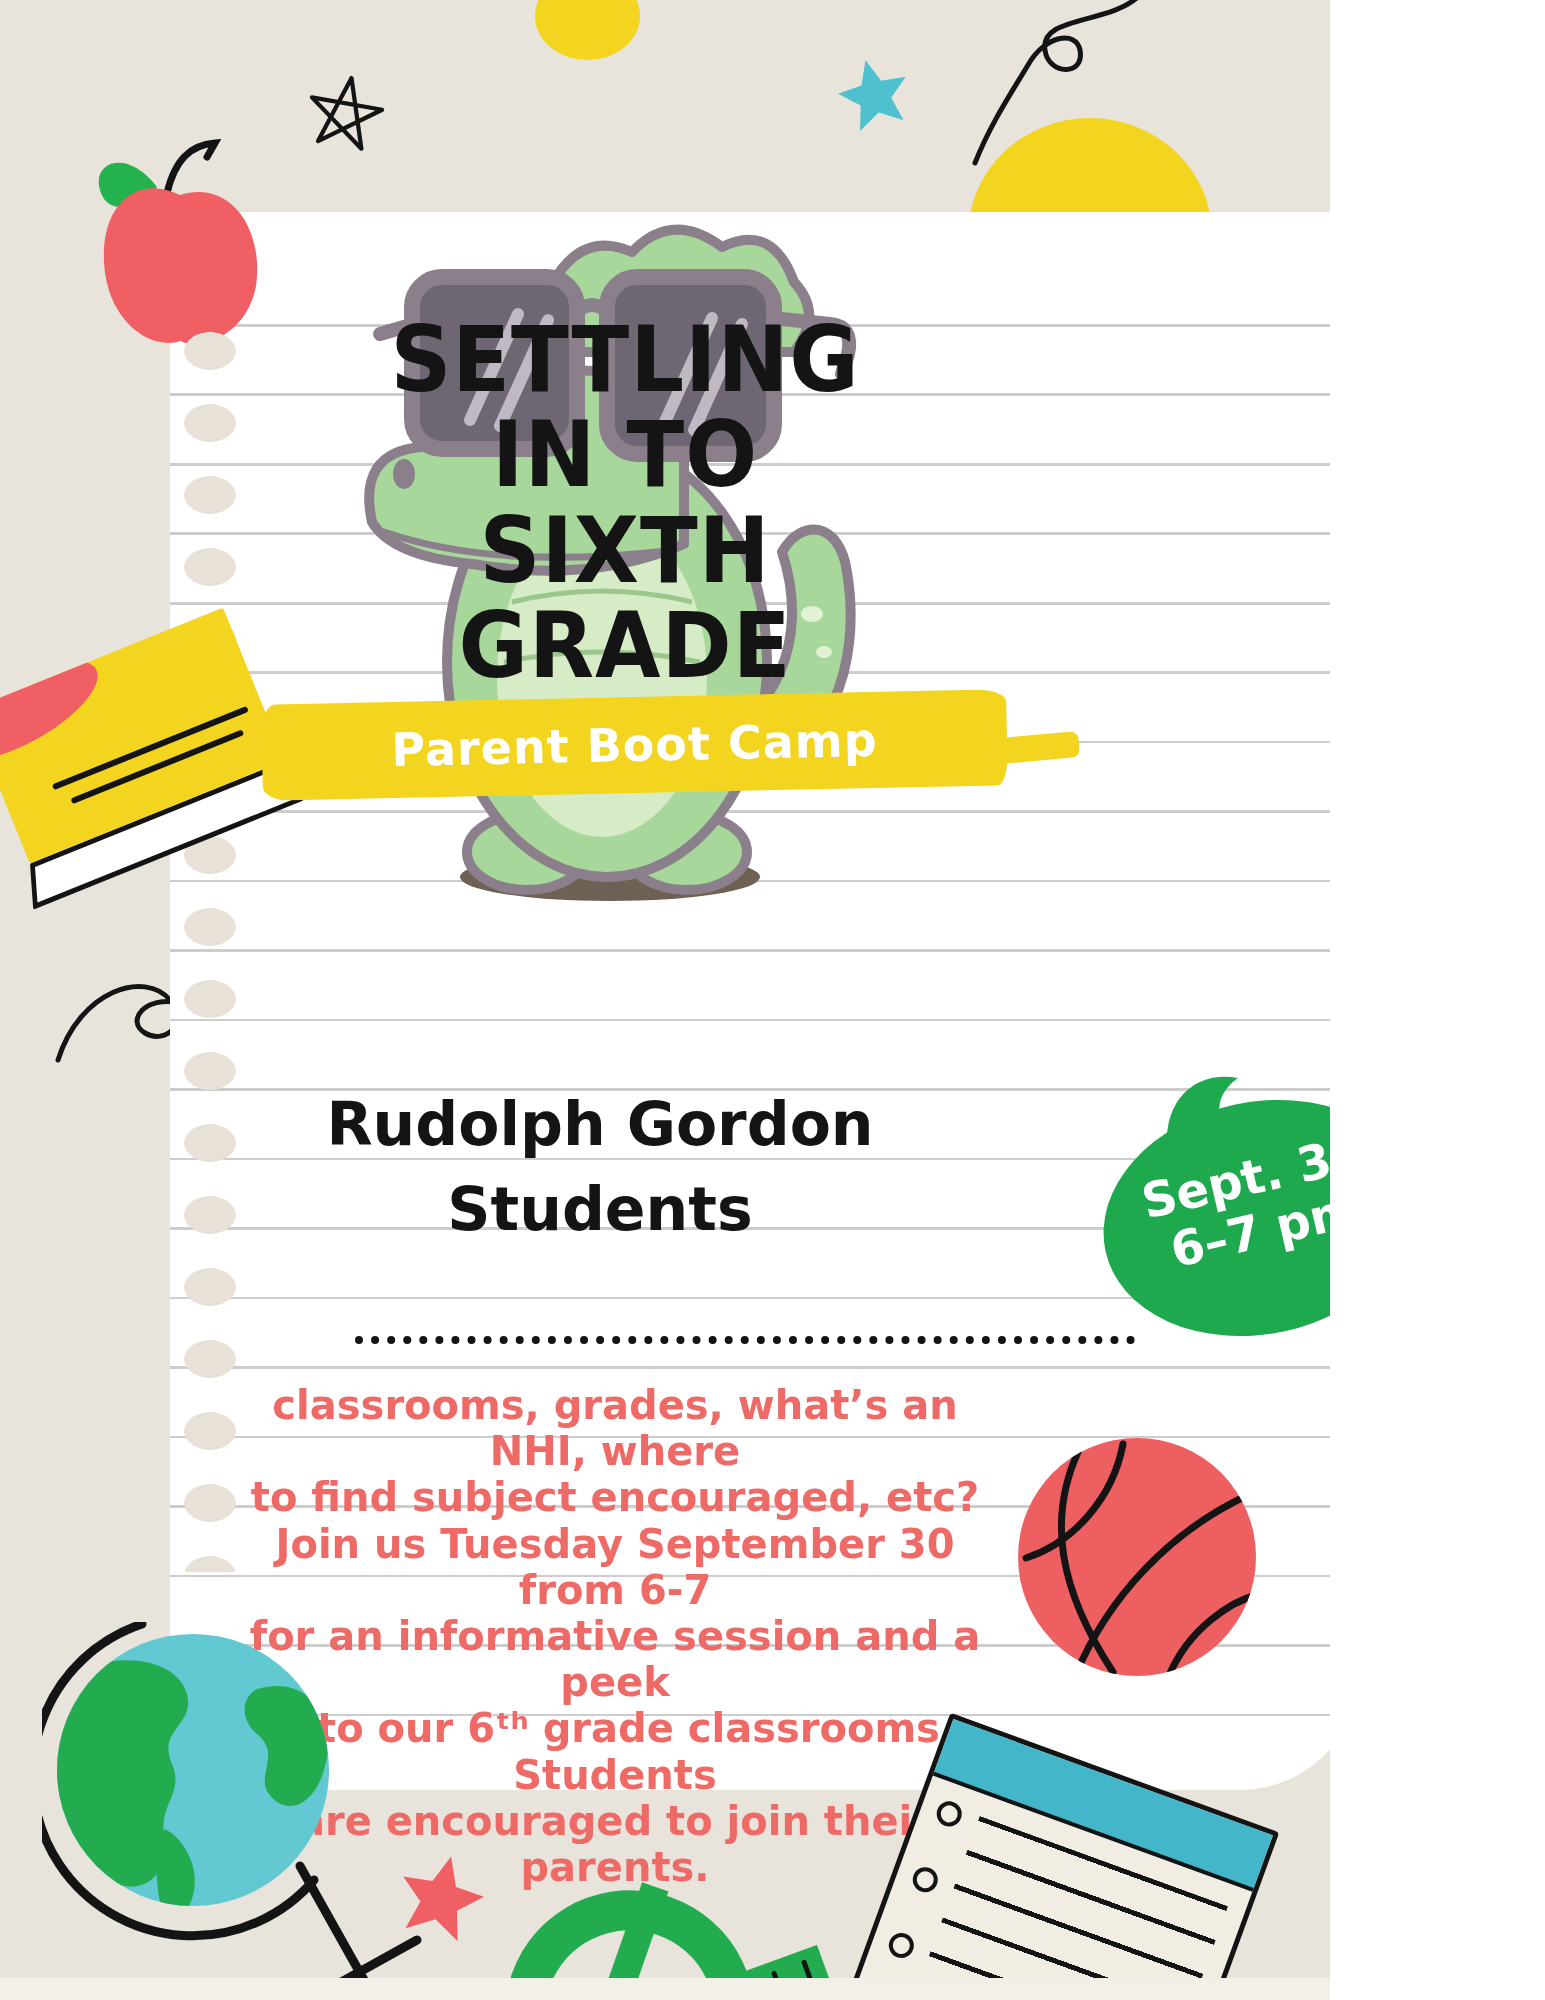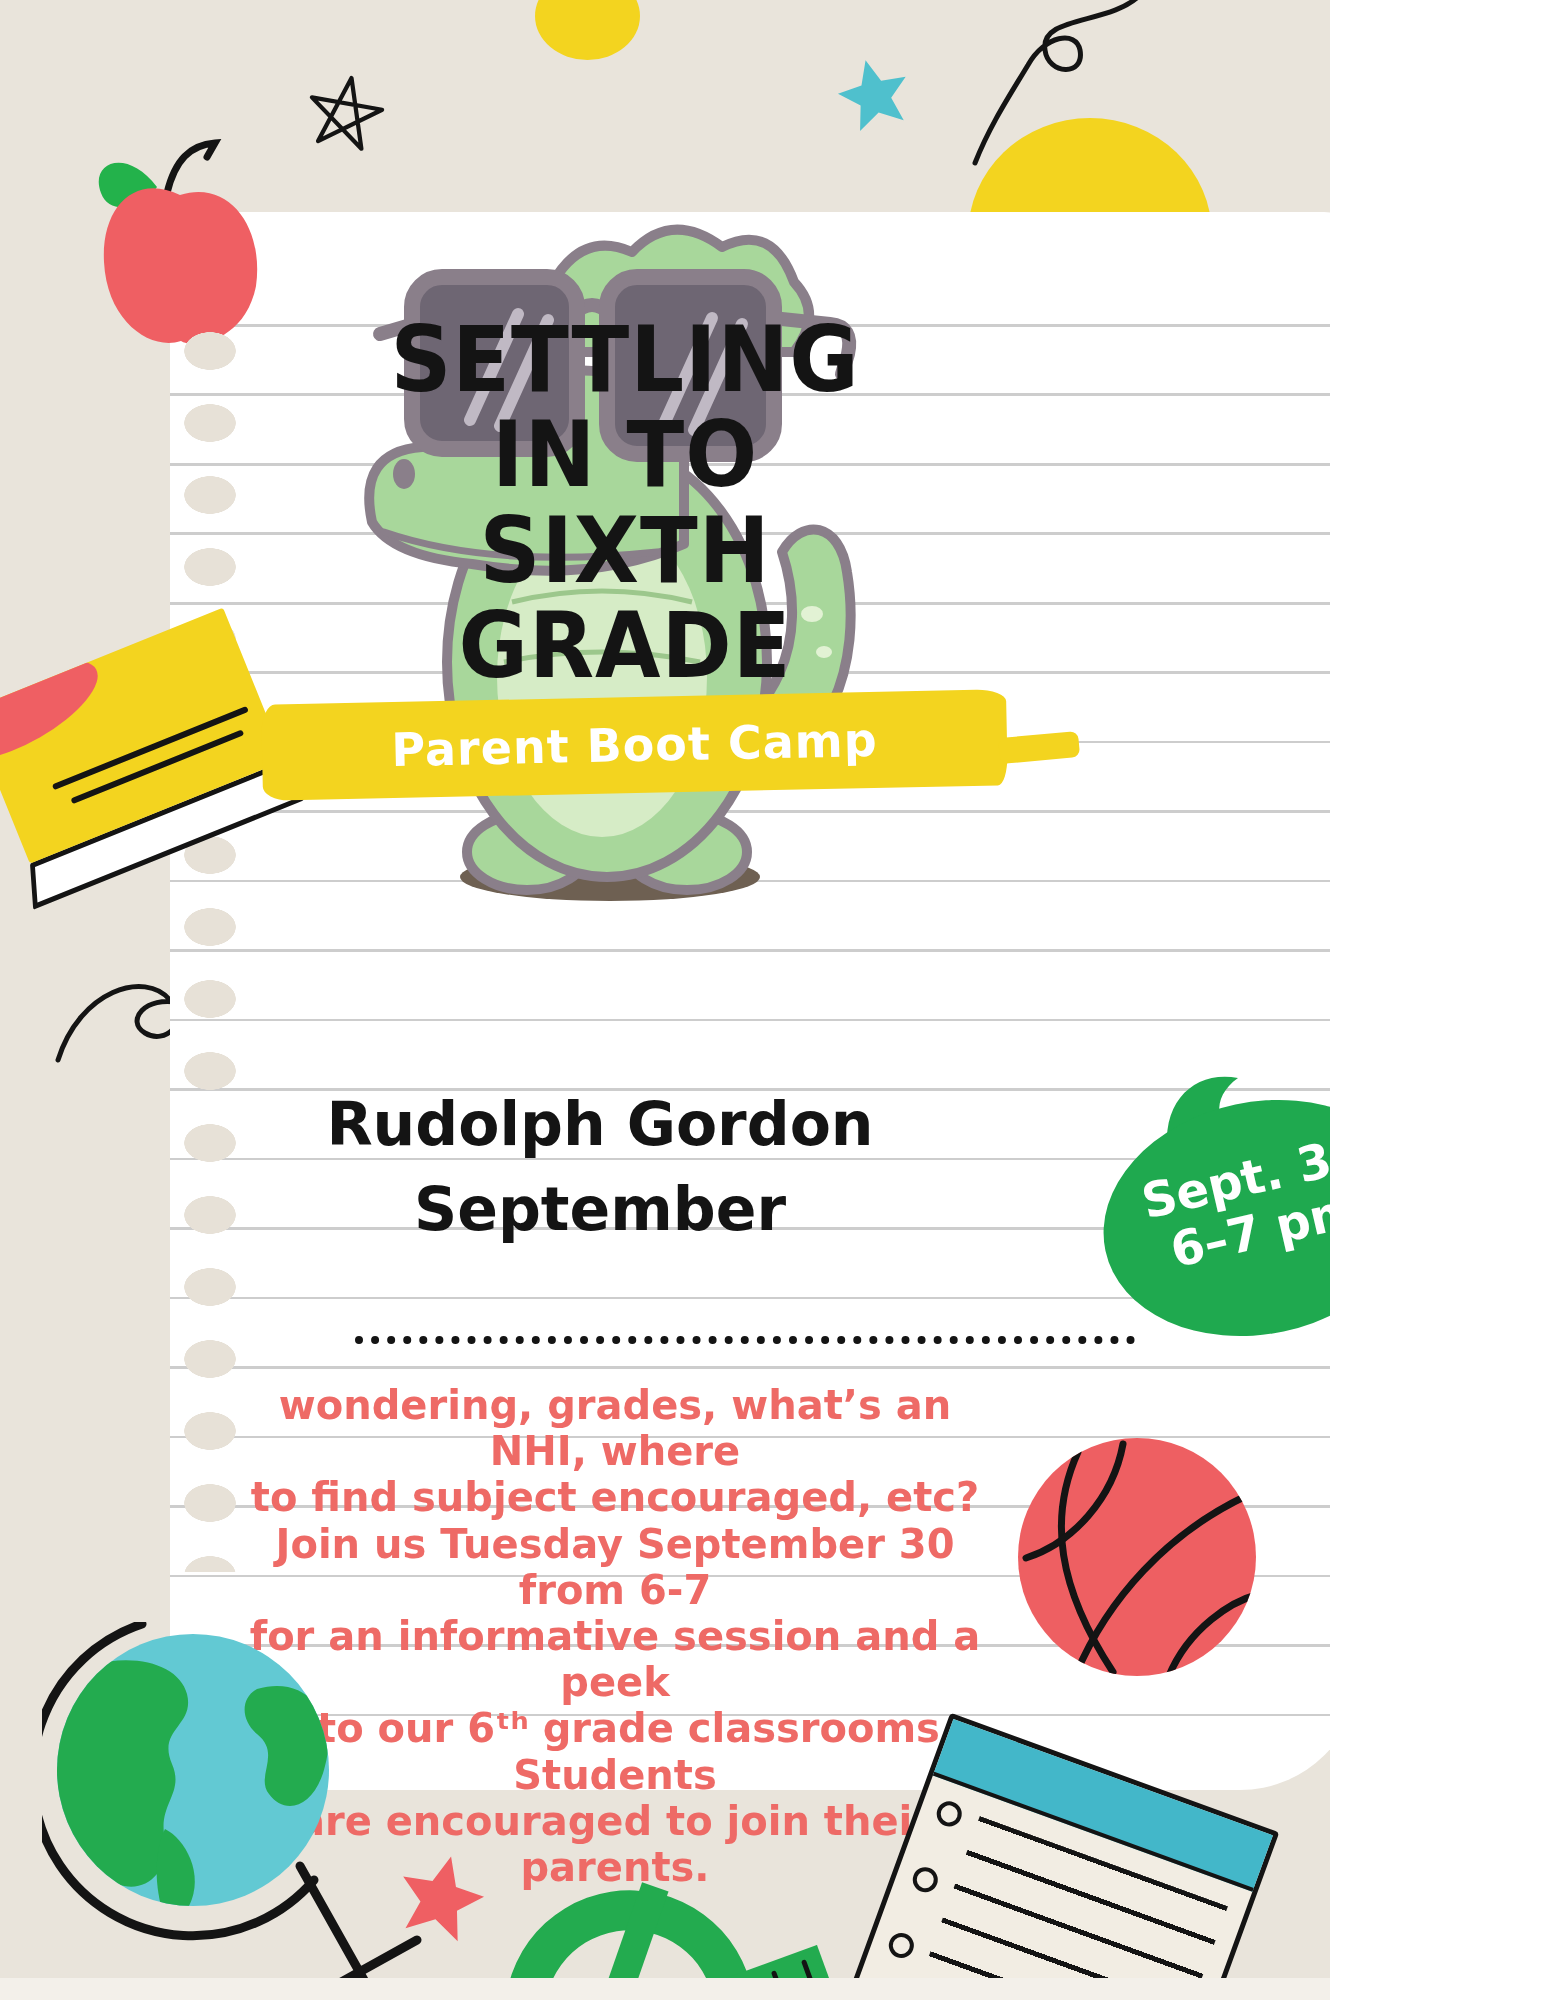--- a/index.html
+++ b/index.html
@@ -179,38 +179,38 @@
   </div>
 
   <div class="abs" style="left:50px;top:945px;z-index:0;">
     <svg width="215" height="150" viewBox="0 0 215 150">
       <path d="M8 115 C30 45 95 25 120 55 C140 78 115 100 95 88 C75 76 95 50 130 58 C170 67 185 95 202 142" fill="none" stroke="#141414" stroke-width="5" stroke-linecap="round"></path>
     </svg>
   </div>
 
   <div class="abs location">
     <div>Rudolph Gordon</div>
-    <div>September</div>
+    <div>Students</div>
   </div>
 
   <div class="abs dotted"></div>
 
   <div class="abs bubble">
     <svg class="abs" style="left:58px;top:-4px;" width="120" height="95" viewBox="0 0 120 95">
       <path d="M10 88 C2 32 38 2 80 10 C52 30 56 60 88 75 Z" fill="#1fa94f"></path>
     </svg>
     <div class="body"></div>
     <div class="txt">
       <div>Sept. 30</div>
       <div>6–7 pm</div>
     </div>
   </div>
 
   <div class="abs para">
-    <div>wondering, grades, what’s an NHI, where</div>
+    <div>classrooms, grades, what’s an NHI, where</div>
     <div>to find subject encouraged, etc?</div>
     <div>Join us Tuesday September 30 from 6-7</div>
     <div>for an informative session and a peek</div>
     <div>into our 6ᵗʰ grade classrooms. Students</div>
     <div>are encouraged to join their parents.</div>
   </div>
 
   <div class="abs" style="left:42px;top:1622px;width:390px;height:380px;z-index:5;">
     <svg class="abs" style="left:0;top:0;" width="390" height="380" viewBox="0 0 390 380">
       <path d="M100 2 A160 160 0 1 0 272 258" fill="none" stroke="#141414" stroke-width="9" stroke-linecap="round"></path>

